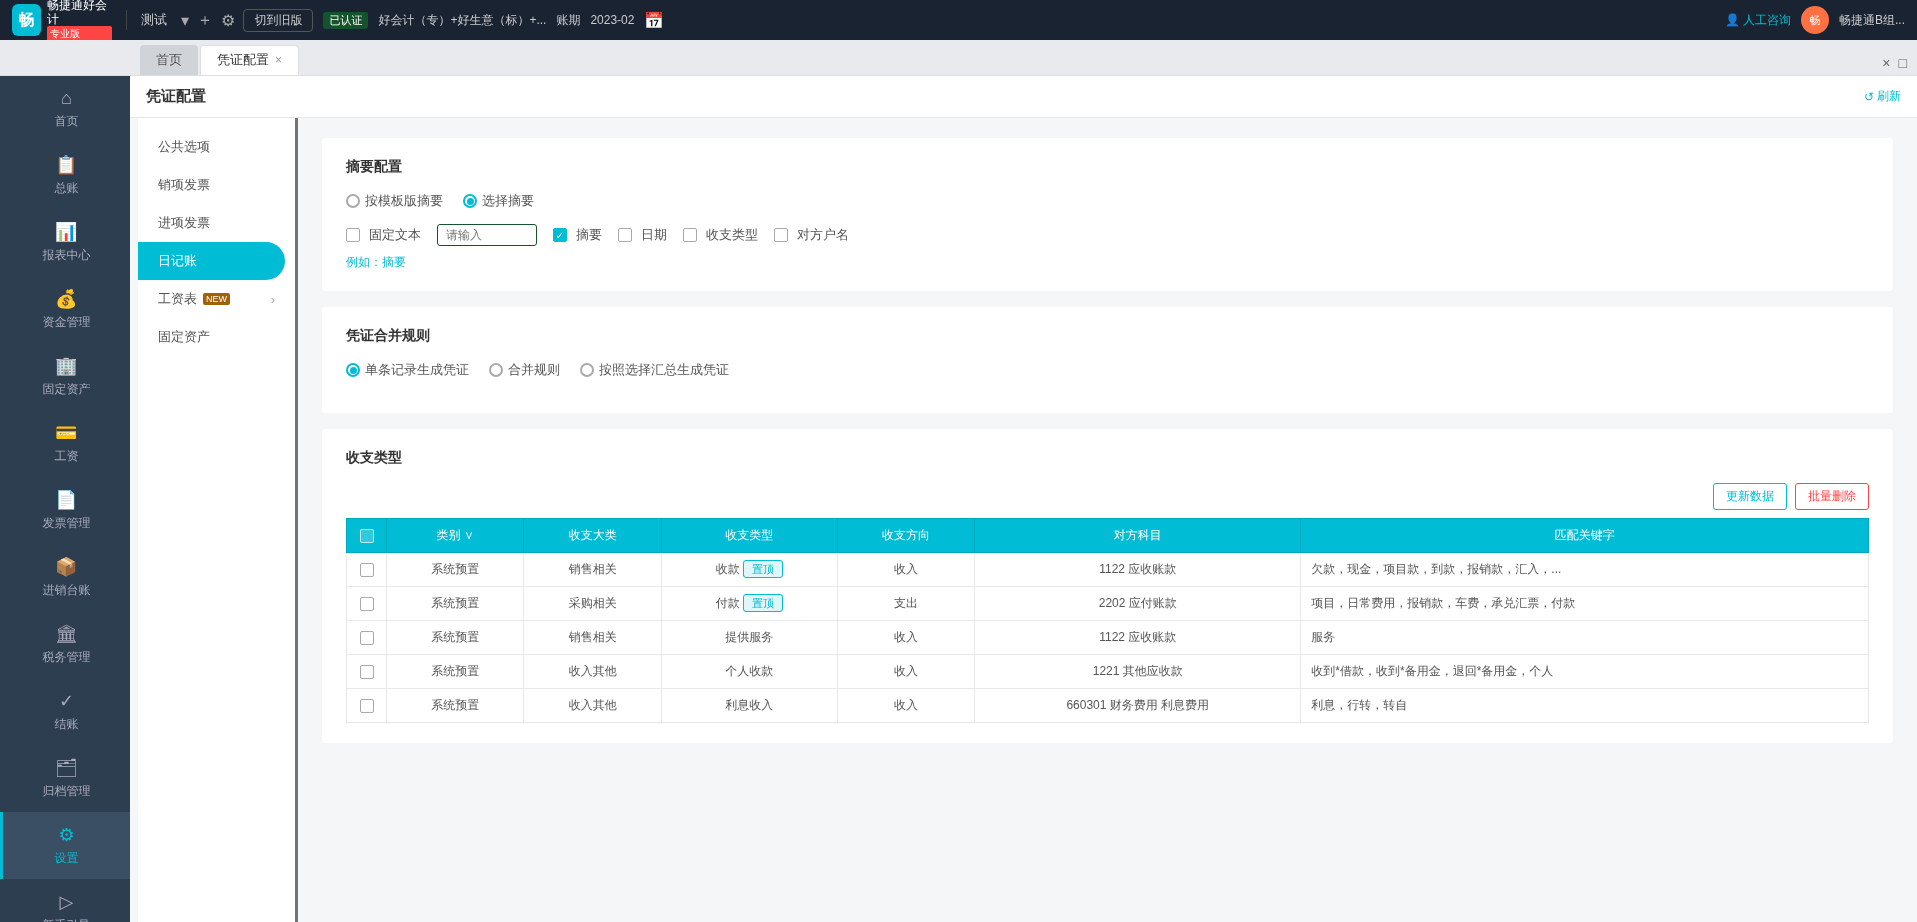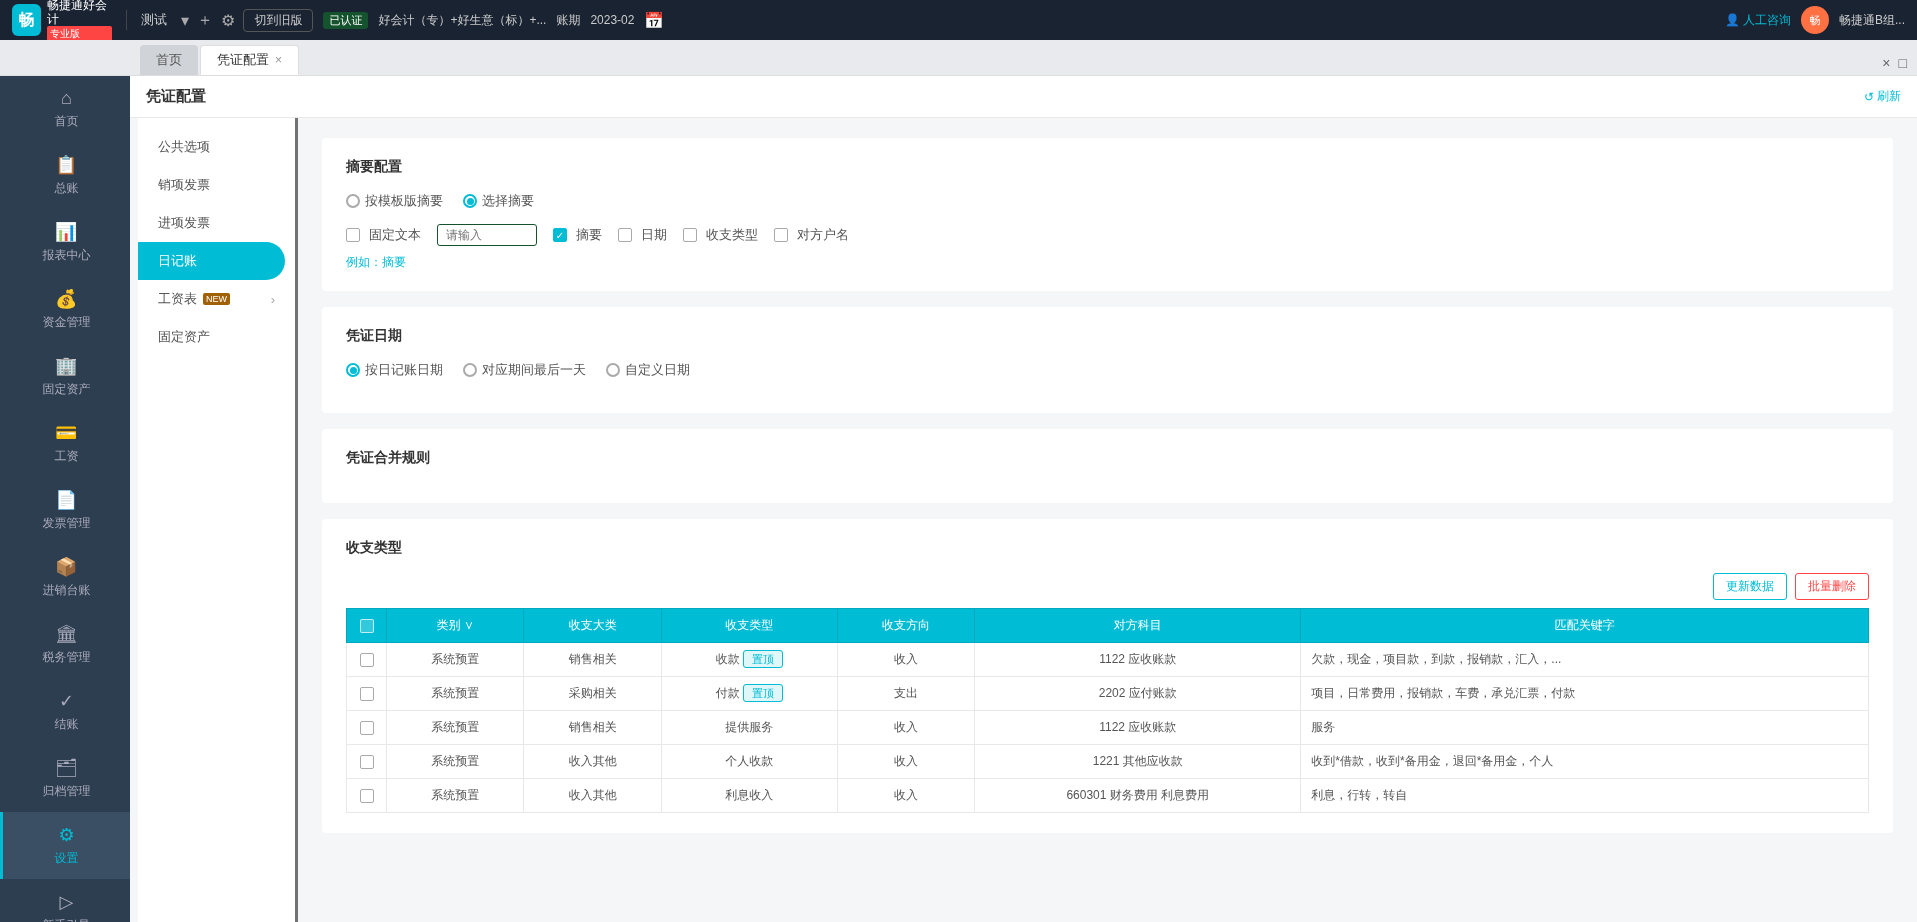--- a/index.html
+++ b/index.html
@@ -267,40 +267,37 @@
             <div class="checkbox-item">
               <div class="checkbox-box"></div>
               <span>对方户名</span>
             </div>
           </div>
           <div class="example-text">
             <span>例如：</span><span>摘要</span>
           </div>
         </div>
 
+
         <div class="section">
-          <div class="section-title">凭证日期</div>
+          <div class="section-title">凭证合并规则</div>
           <div class="radio-group">
             <div class="radio-item">
               <div class="radio-circle checked"></div>
-              <span>按日记账日期</span>
+              <span>单条记录生成凭证</span>
             </div>
             <div class="radio-item">
               <div class="radio-circle"></div>
-              <span>对应期间最后一天</span>
+              <span>合并规则</span>
             </div>
             <div class="radio-item">
               <div class="radio-circle"></div>
-              <span>自定义日期</span>
+              <span>按照选择汇总生成凭证</span>
             </div>
           </div>
-        </div>
-
-        <div class="section">
-          <div class="section-title">凭证合并规则</div>
         </div>
 
         <div class="section">
           <div class="section-title">收支类型</div>
           <div class="table-header-row">
             <button class="action-btn">更新数据</button>
             <button class="action-btn danger">批量删除</button>
           </div>
           <table class="data-table">
             <thead>

